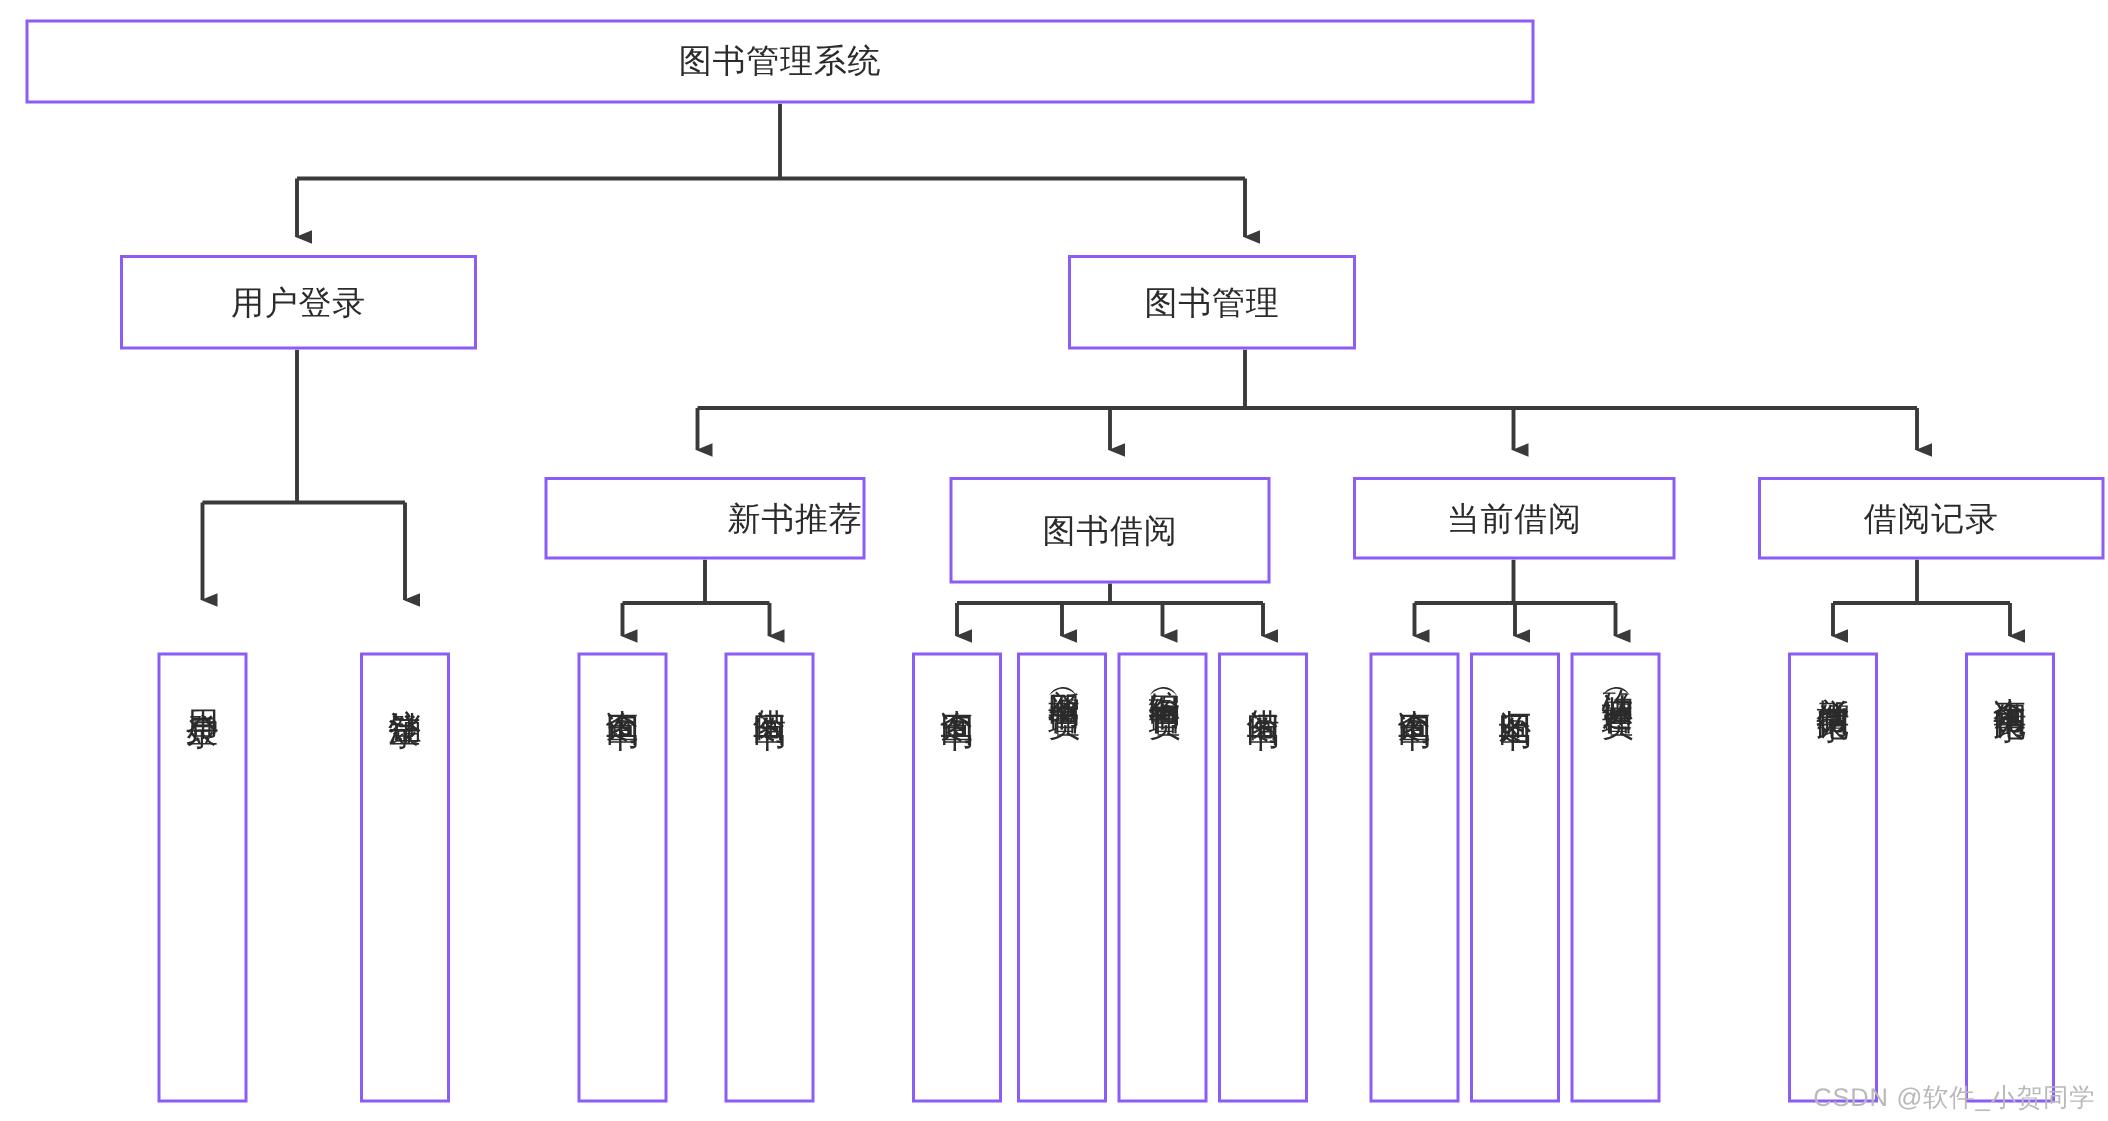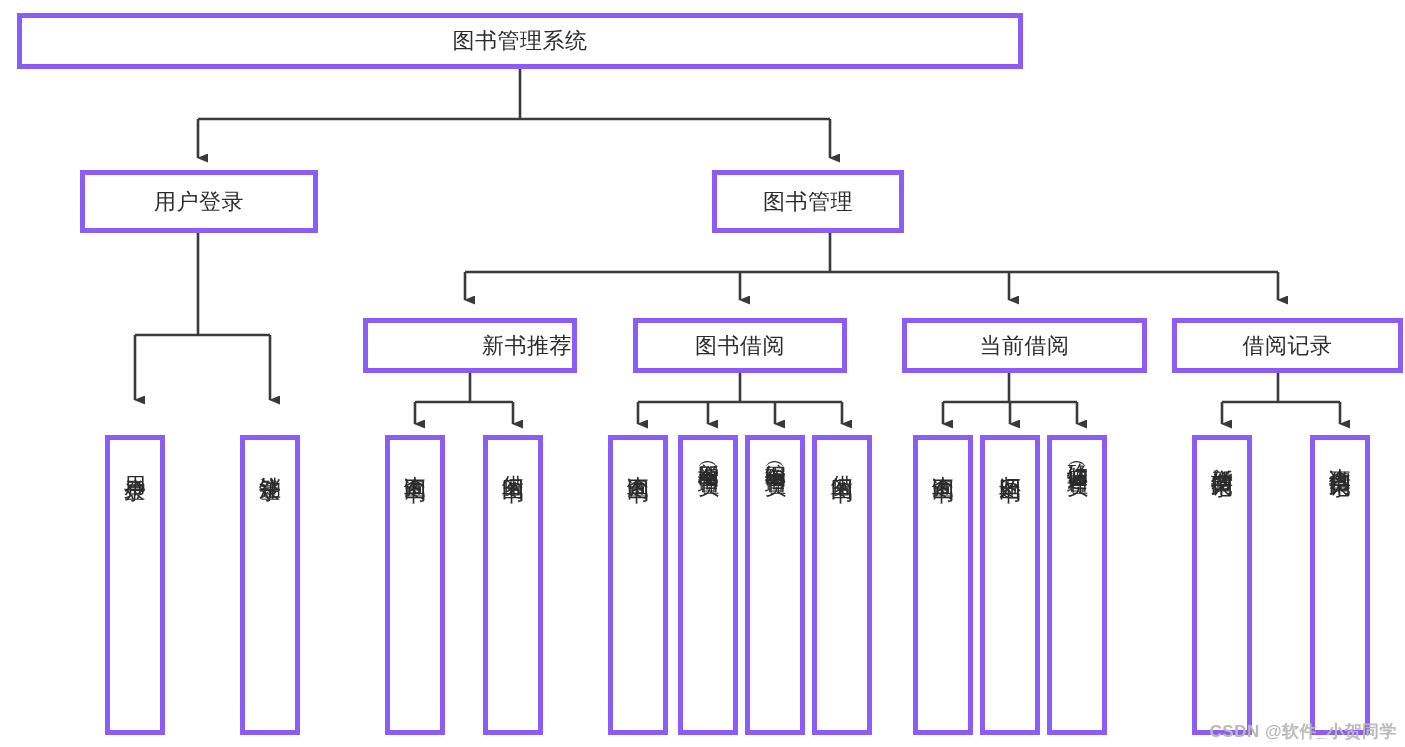--- a/index.html
+++ b/index.html
@@ -22,21 +22,21 @@
   svg.wires {
     position: absolute;
     left: 0;
     top: 0;
     width: 1405px;
     height: 747px;
   }
   .node {
     position: absolute;
     box-sizing: border-box;
-    border: 5px solid #8b5cf6;
+    border: 2px solid #8b5cf6;
     background: #ffffff;
     display: flex;
     align-items: center;
     justify-content: center;
     color: #2b2b2b;
   }
   .node.horiz {
     font-size: 22px;
     letter-spacing: 0.5px;
   }
@@ -57,21 +57,20 @@
     font-size: 21px;
   }
   #watermark {
     position: absolute;
     right: 8px;
     bottom: 4px;
     font-size: 17px;
     color: #b9b9b9;
     white-space: nowrap;
     letter-spacing: 0.5px;
-    font-weight: bold;
   }
 </style>
 </head>
 <body>
 
 <div id="diagram-root">
 
   <svg class="wires" viewBox="0 0 1405 747" xmlns="http://www.w3.org/2000/svg">
     <defs>
       <marker id="arrow" markerWidth="9" markerHeight="11" refX="4.5" refY="10" orient="auto" markerUnits="userSpaceOnUse">
@@ -131,25 +130,25 @@
   </div>
 
   <div class="node horiz" style="left:712px; top:170px; width:192px; height:63px;">
     <span>图书管理</span>
   </div>
 
   <div class="node horiz" style="left:363px; top:318px; width:214px; height:55px;justify-content:flex-end;">
     <span>新书推荐</span>
   </div>
 
-  <div class="node horiz" style="left:633px; top:318px; width:214px; height:55px;">
+  <div class="node horiz" style="left:633px; top:318px; width:214px; height:71px;">
     <span>图书借阅</span>
   </div>
 
-  <div class="node horiz" style="left:902px; top:318px; width:245px; height:55px;">
+  <div class="node horiz" style="left:902px; top:318px; width:215px; height:55px;">
     <span>当前借阅</span>
   </div>
 
   <div class="node horiz" style="left:1172px; top:318px; width:231px; height:55px;">
     <span>借阅记录</span>
   </div>
 
   <div class="node vert" style="left:105px; top:435px; width:60px; height:300px;">
     <span class="vlabel">用户登录</span>
   </div>

